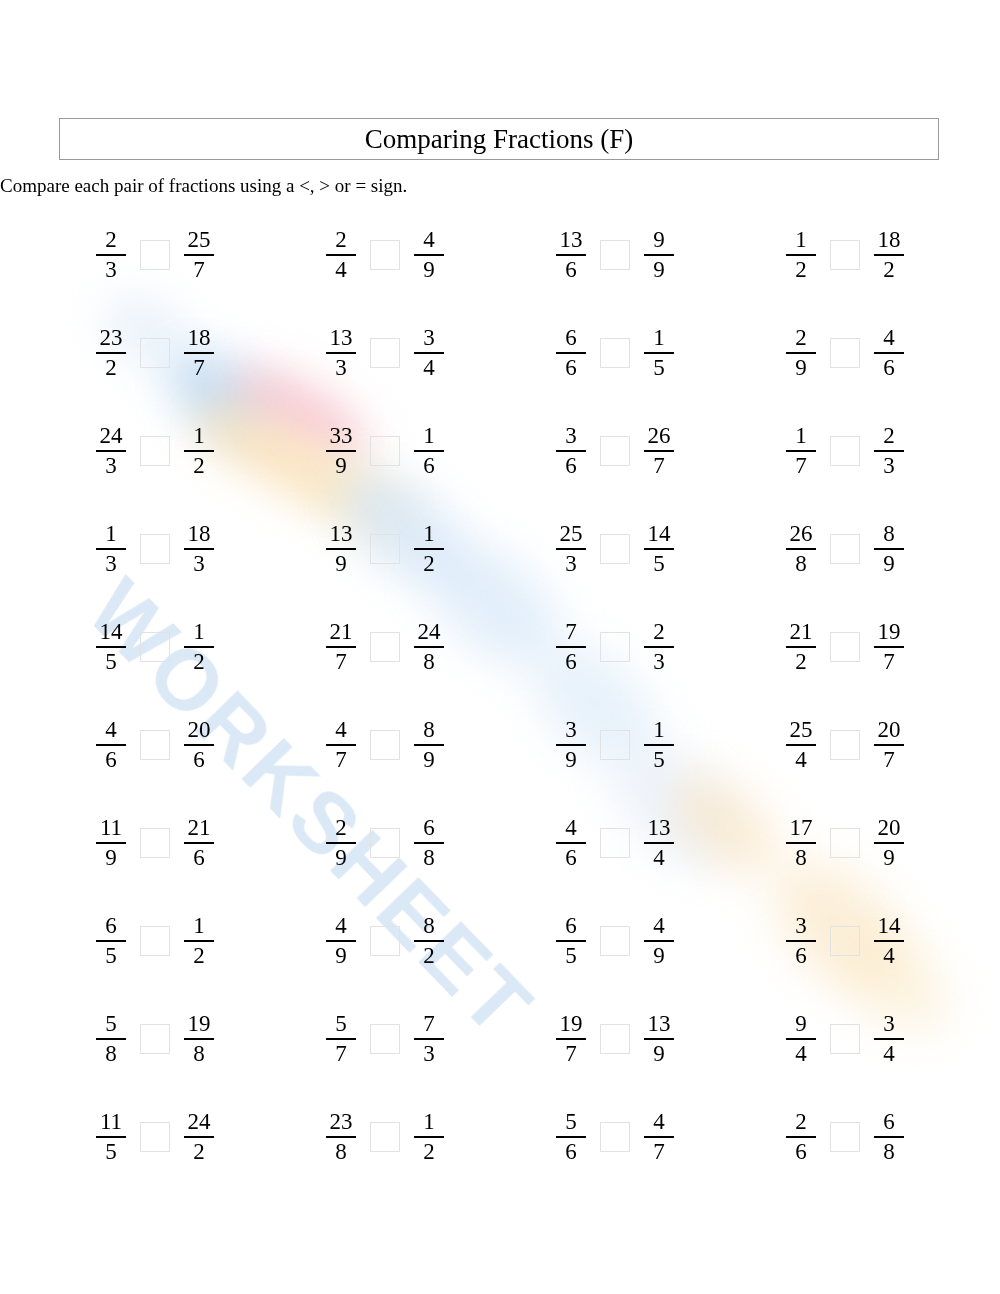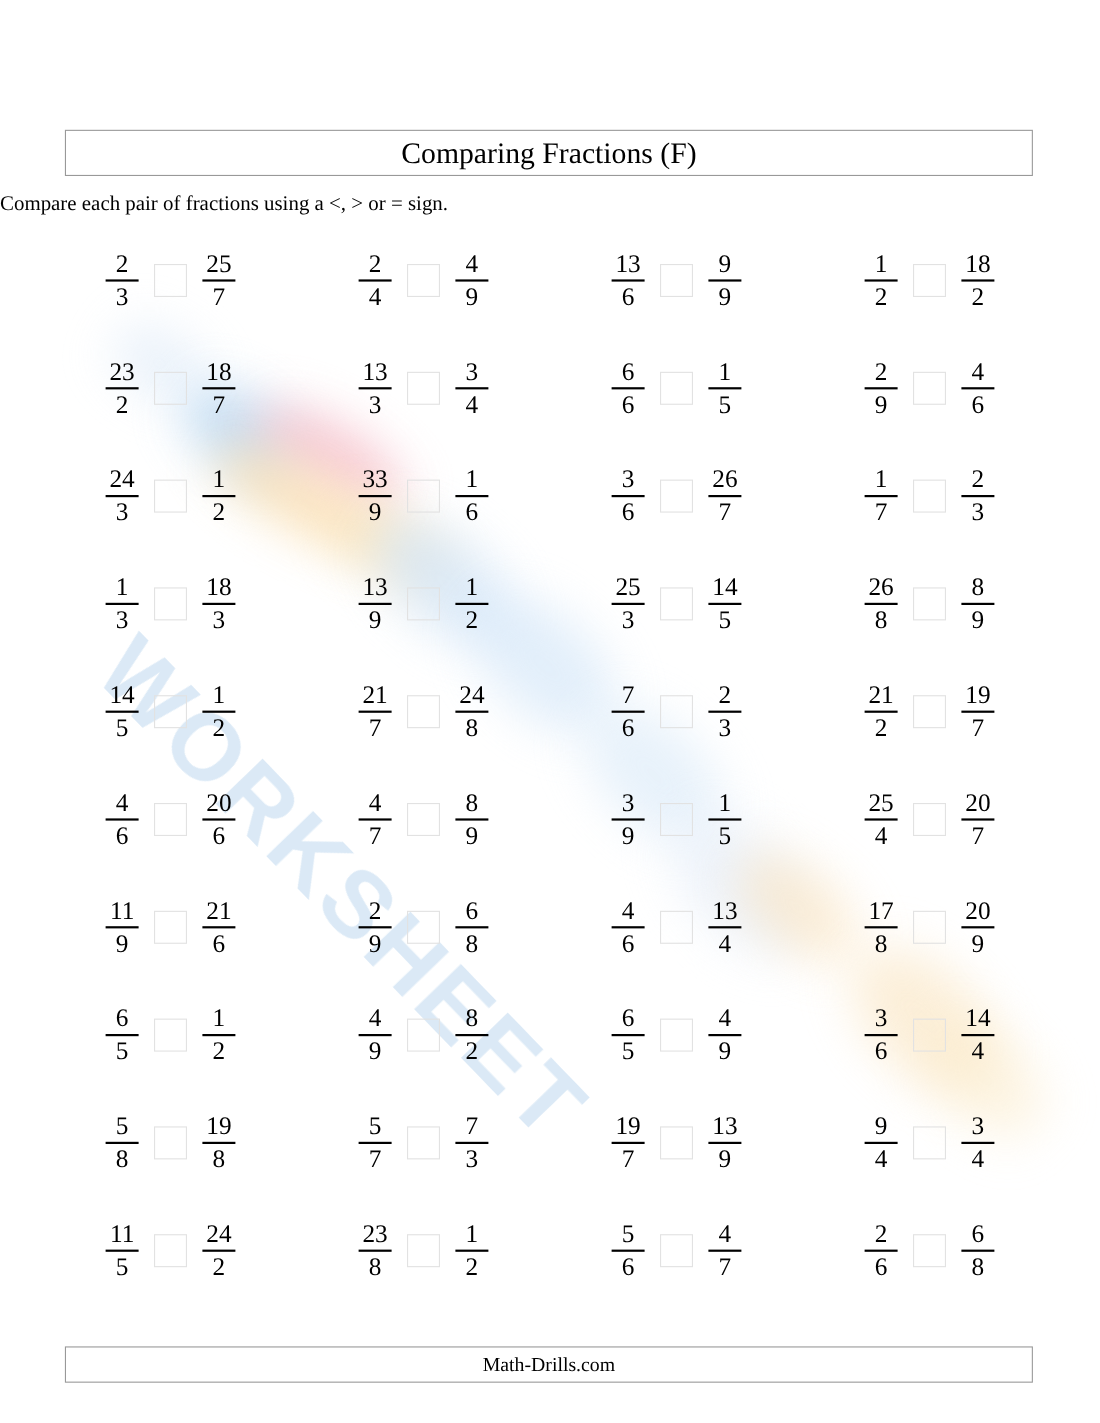--- a/index.html
+++ b/index.html
@@ -722,18 +722,15 @@
             <div class="answer-box"></div>
             <div class="frac">
               <div class="num">6</div>
               <div class="bar"></div>
               <div class="den">8</div>
             </div>
           </div>
         </div>
       </div>
 
-    <div class="footer-box">
-      <div class="footer-text">Math-Drills.com</div>
-    </div>
 
   </div>
 </div>
 
 </body></html>

